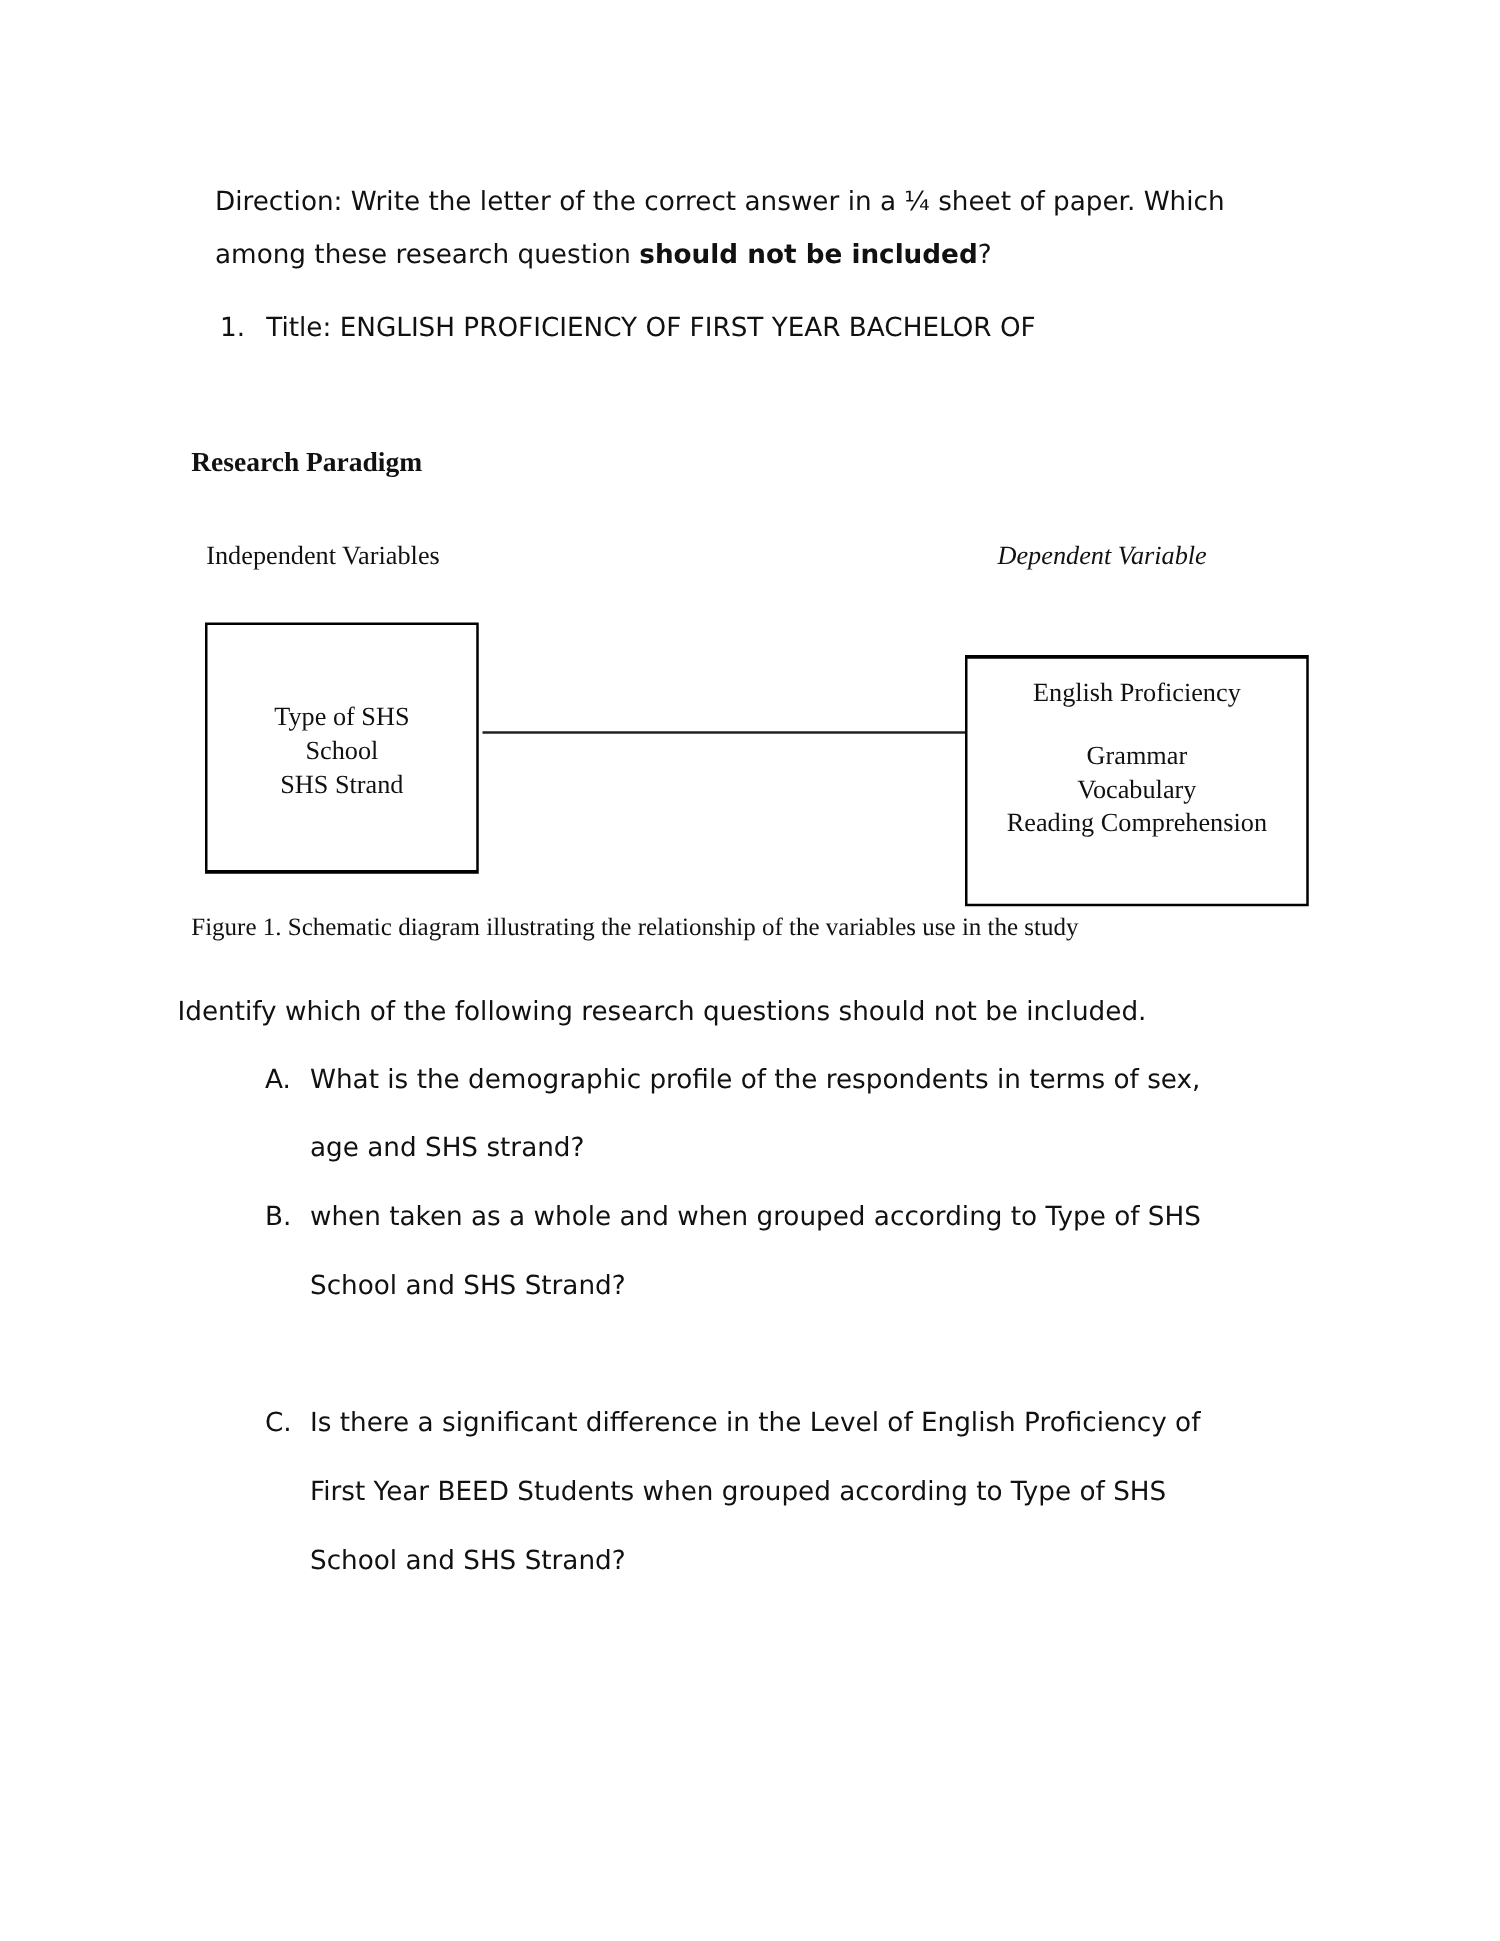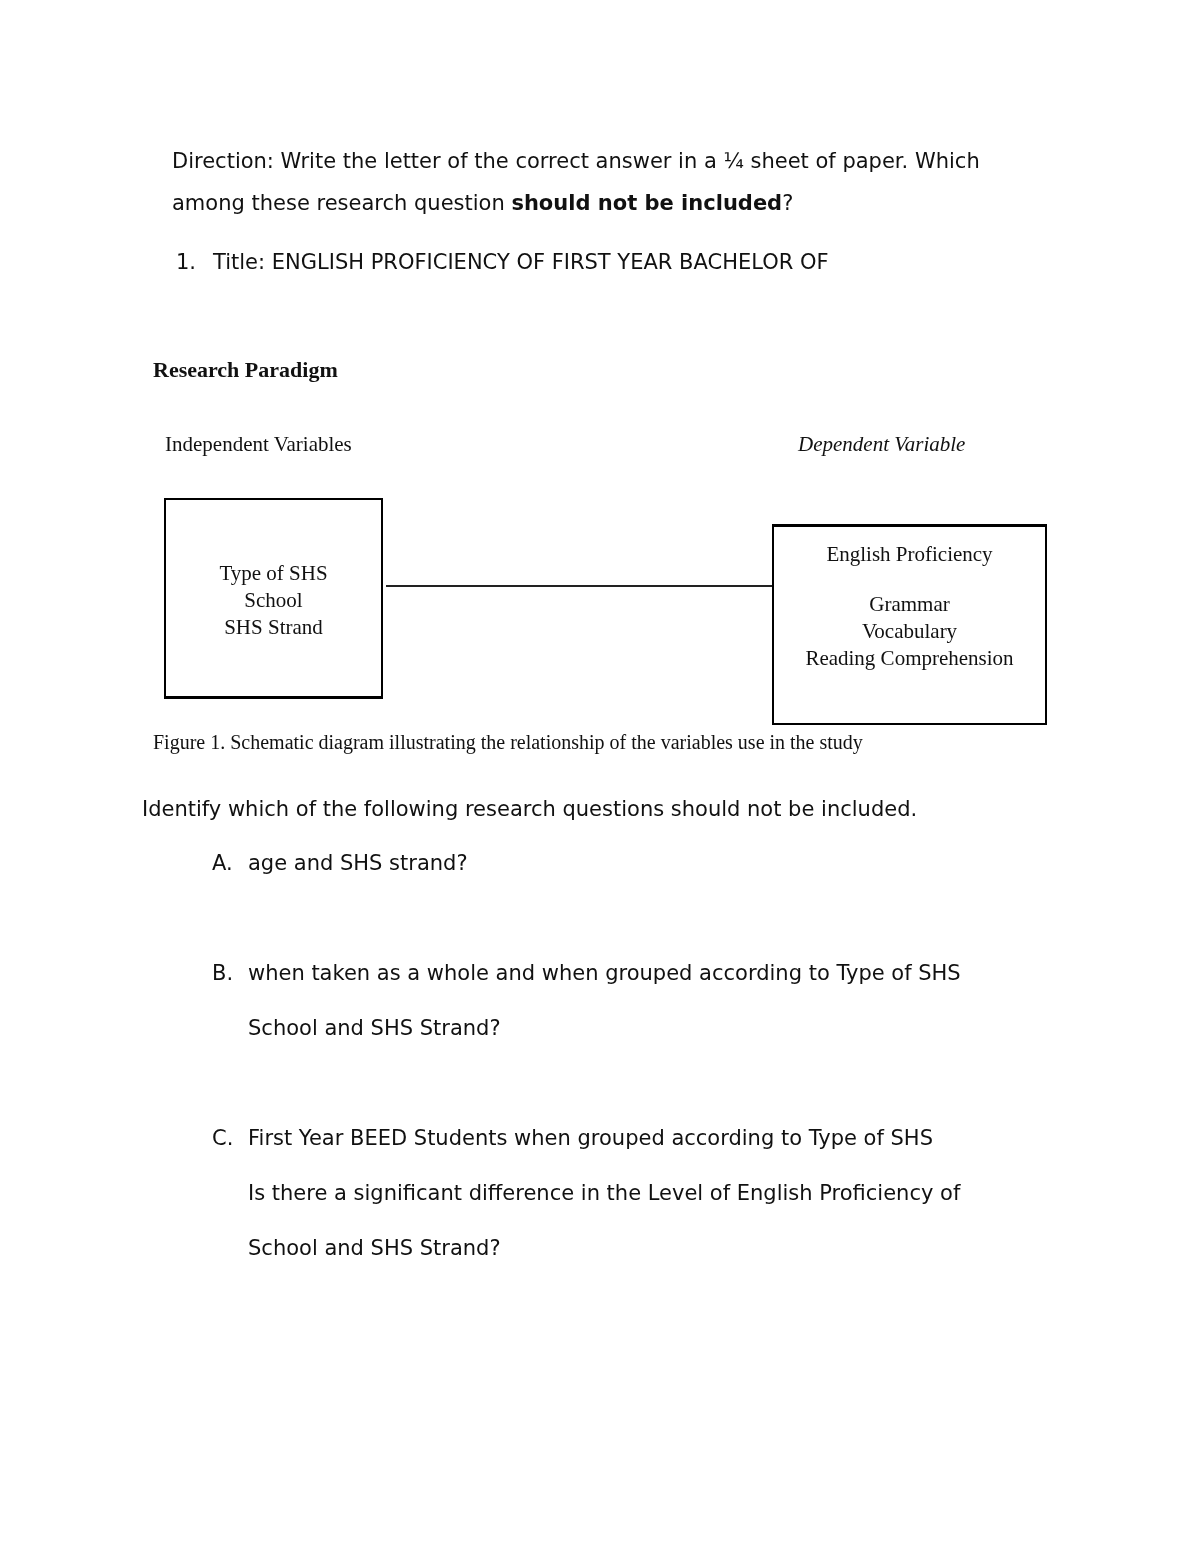--- a/index.html
+++ b/index.html
@@ -72,32 +72,33 @@
   </div>
 </div>
 
 <div class="abs serif caption">Figure 1. Schematic diagram illustrating the relationship of the variables use in the study</div>
 
 <div class="abs sans identify">Identify which of the following research questions should not be included.</div>
 
 <div class="choice sans" style="top:836px;">
   <span class="letter">A.</span>
   <div class="body">
+    <span class="line">What is the demographic profile of the respondents in terms of sex,</span>
     <span class="line">age and SHS strand?</span>
   </div>
 </div>
 
 <div class="choice sans" style="top:946px;">
   <span class="letter">B.</span>
   <div class="body">
     <span class="line">when taken as a whole and when grouped according to Type of SHS</span>
     <span class="line">School and SHS Strand?</span>
   </div>
 </div>
 
 <div class="choice sans" style="top:1111px;">
   <span class="letter">C.</span>
   <div class="body">
+    <span class="line">Is there a significant difference in the Level of English Proficiency of</span>
     <span class="line">First Year BEED Students when grouped according to Type of SHS</span>
-    <span class="line">Is there a significant difference in the Level of English Proficiency of</span>
     <span class="line">School and SHS Strand?</span>
   </div>
 </div>
 
 </body></html>

